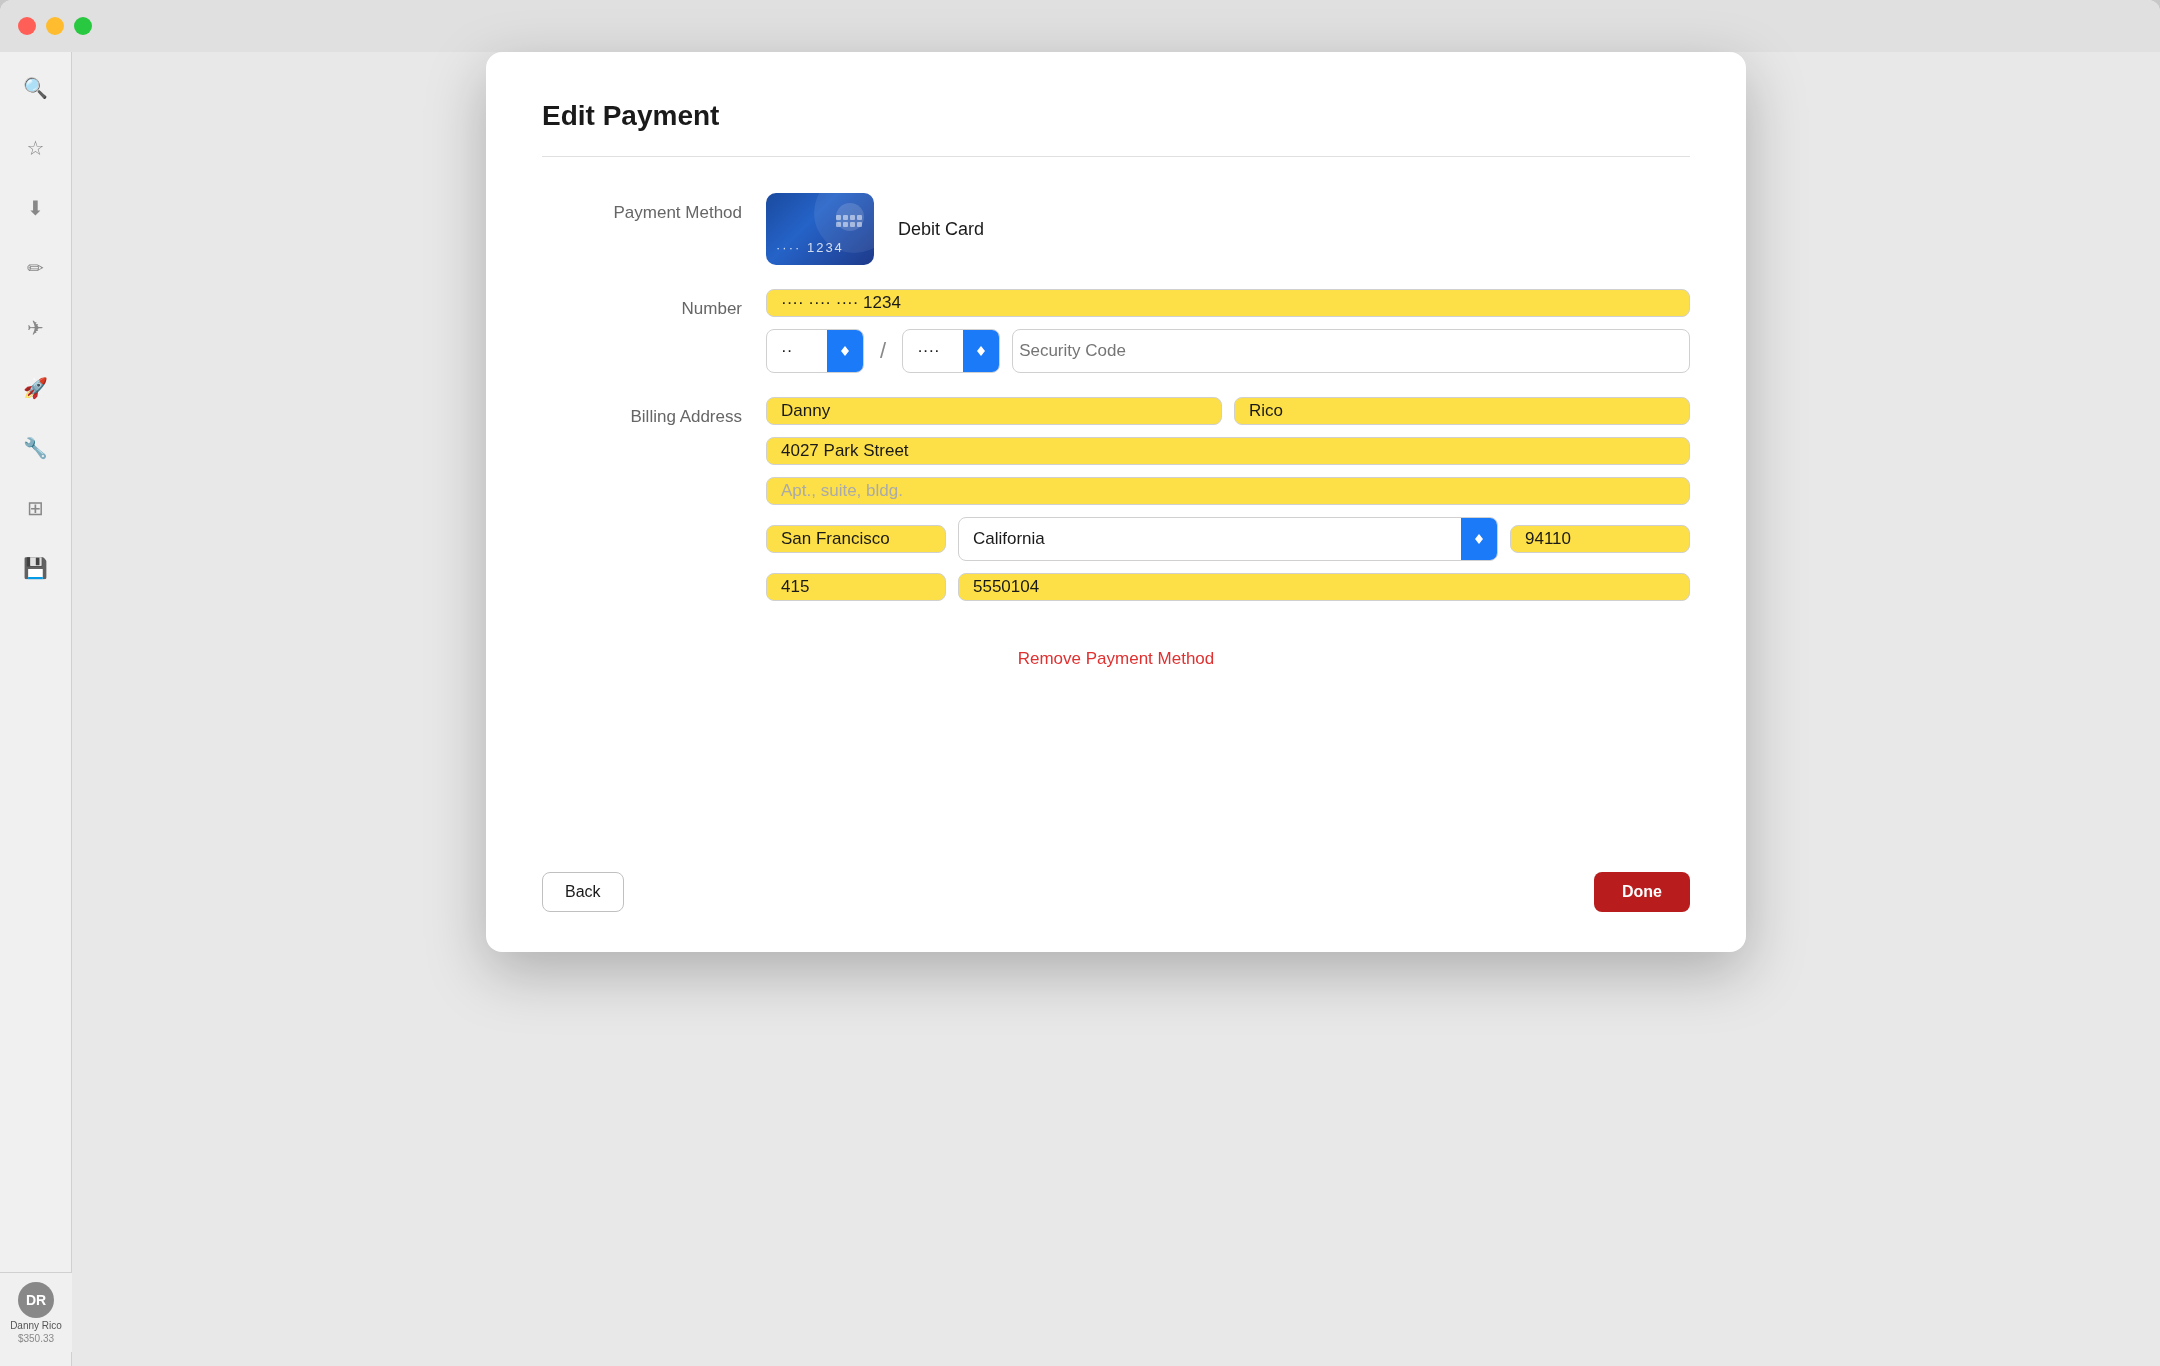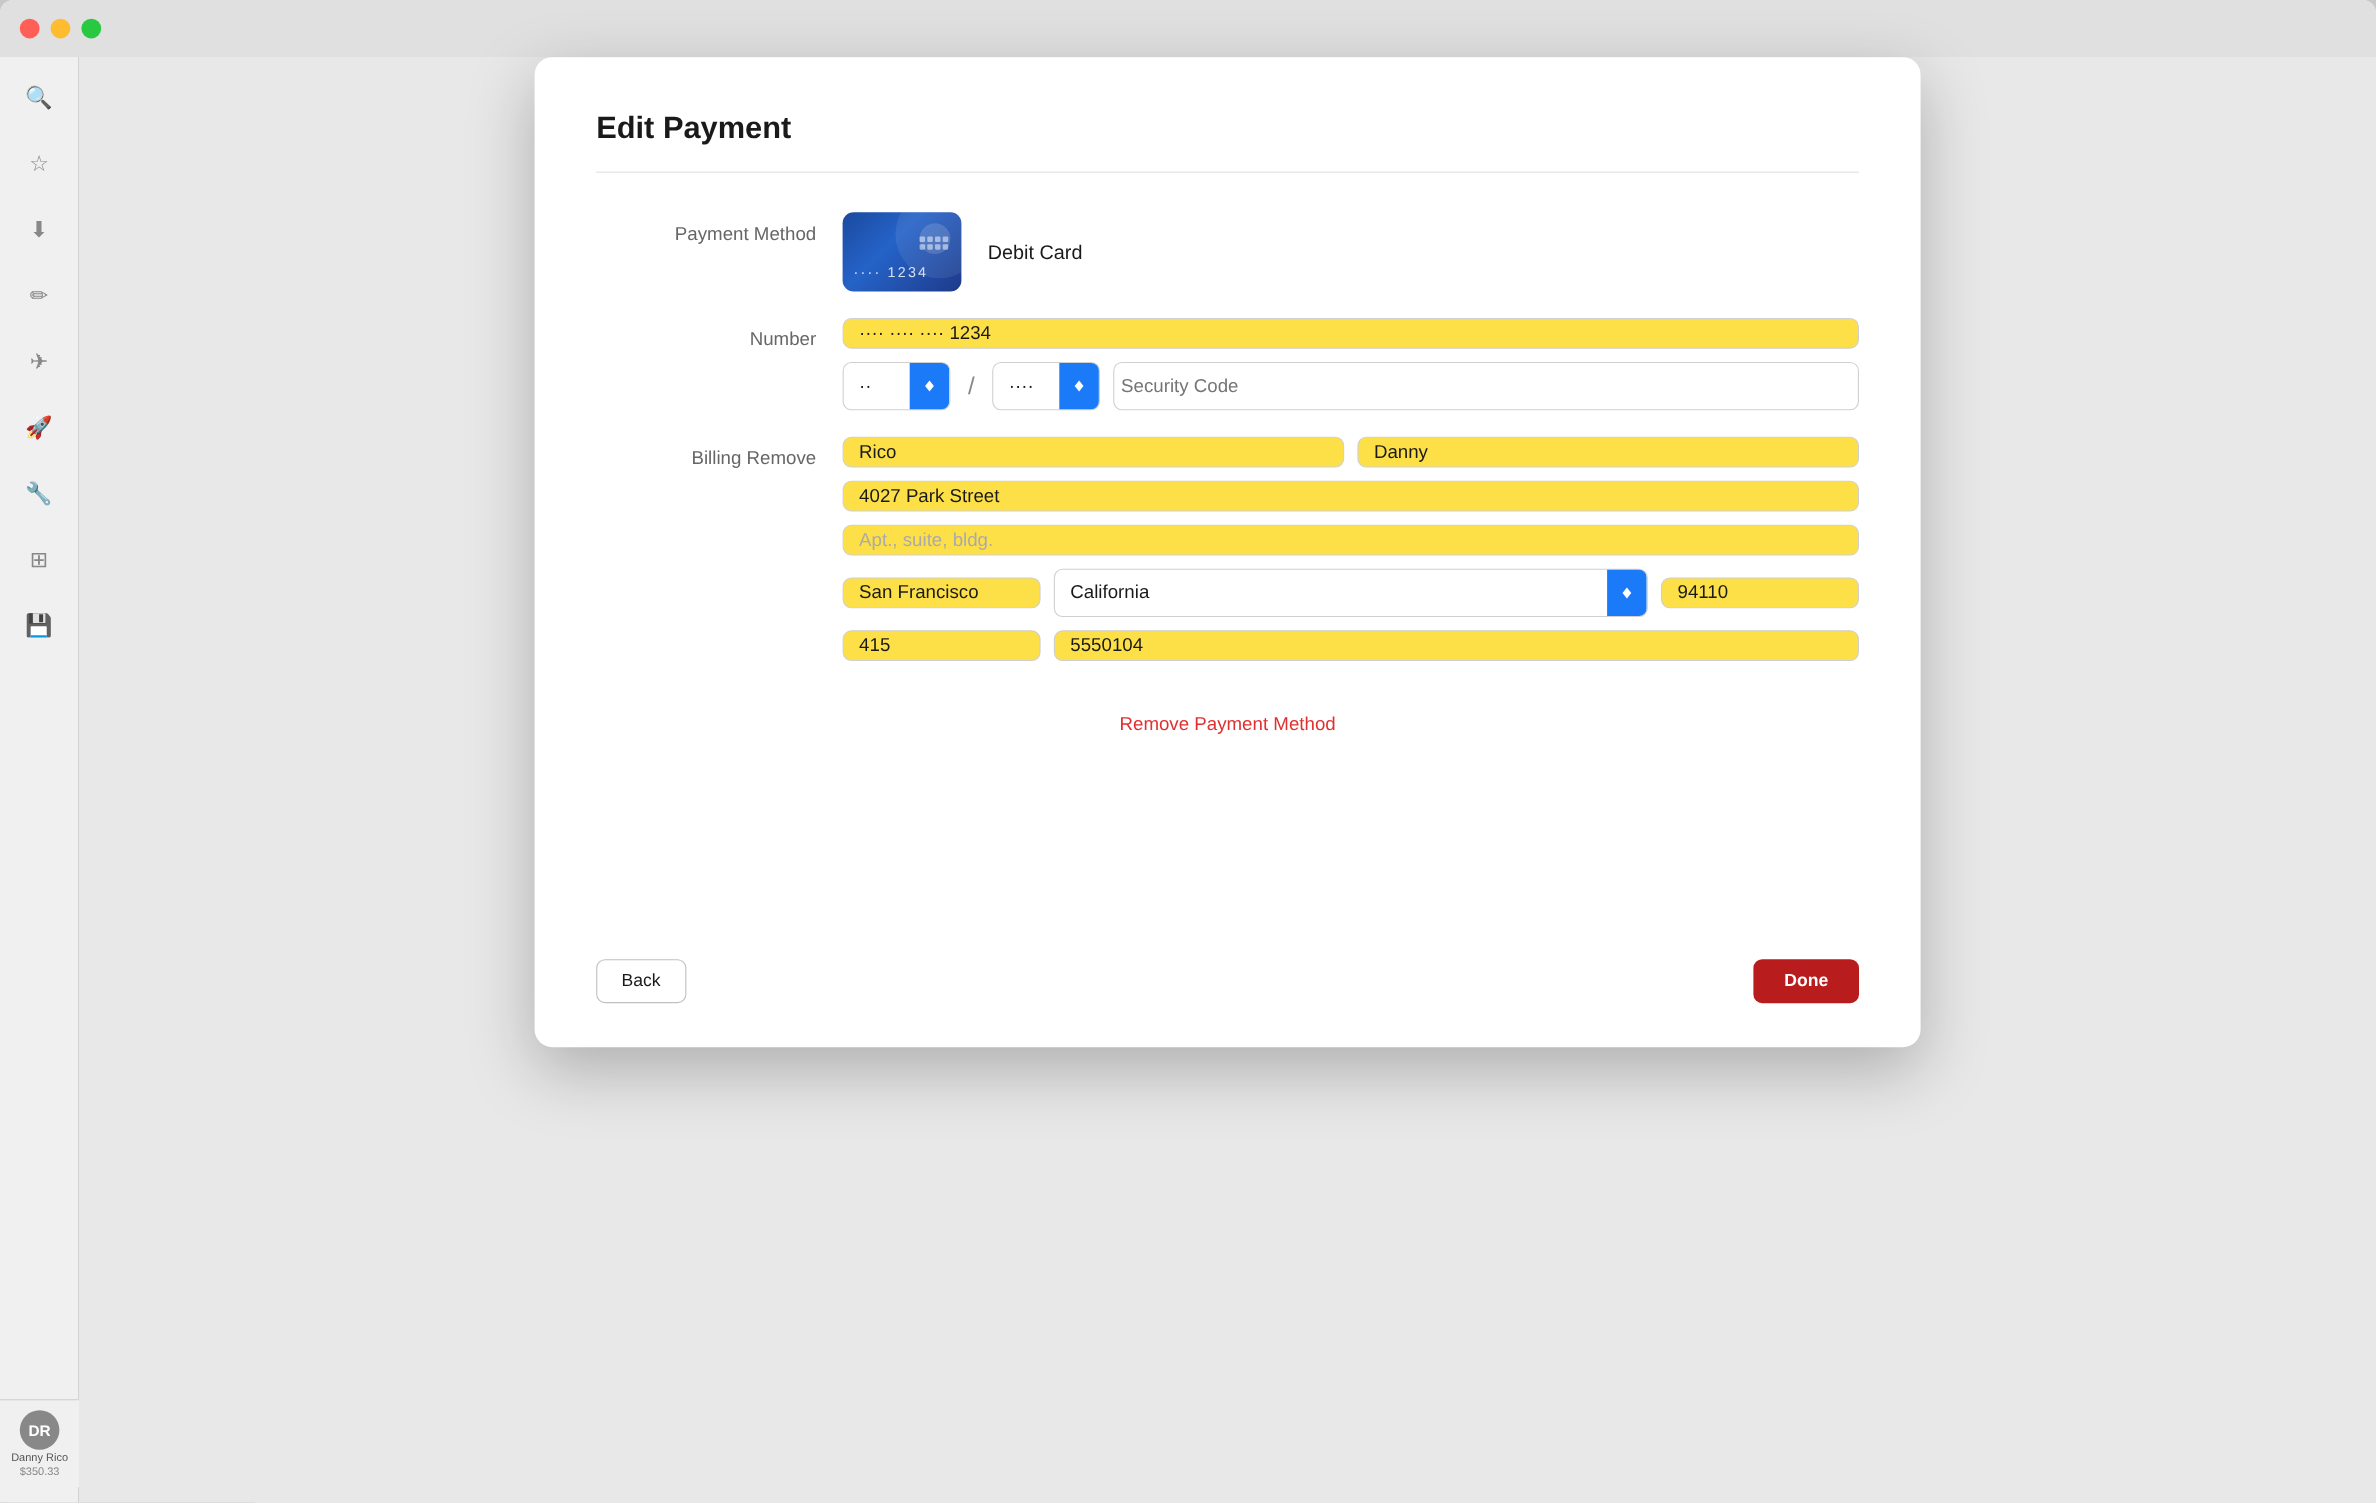--- a/index.html
+++ b/index.html
@@ -515,26 +515,26 @@
                   </svg>
                 </button>
               </div>
 
               <input type="text" class="security-input" placeholder="Security Code" style="">
             </div>
           </div>
         </div>
 
         <div class="form-row">
-          <div class="form-label">Billing Remove</div>
+          <div class="form-label">Billing Address</div>
           <div class="form-fields">
 
             <div class="two-col">
+              <input type="text" class="text-input" value="Danny" style="">
               <input type="text" class="text-input" value="Rico" style="">
-              <input type="text" class="text-input" value="Danny" style="">
             </div>
 
             <input type="text" class="text-input" value="4027 Park Street" style="">
 
             <input type="text" class="text-input" placeholder="Apt., suite, bldg." style="">
 
             <div class="city-state-zip">
               <input type="text" class="text-input city-input" value="San Francisco" style="">
 
               <div class="state-select">

